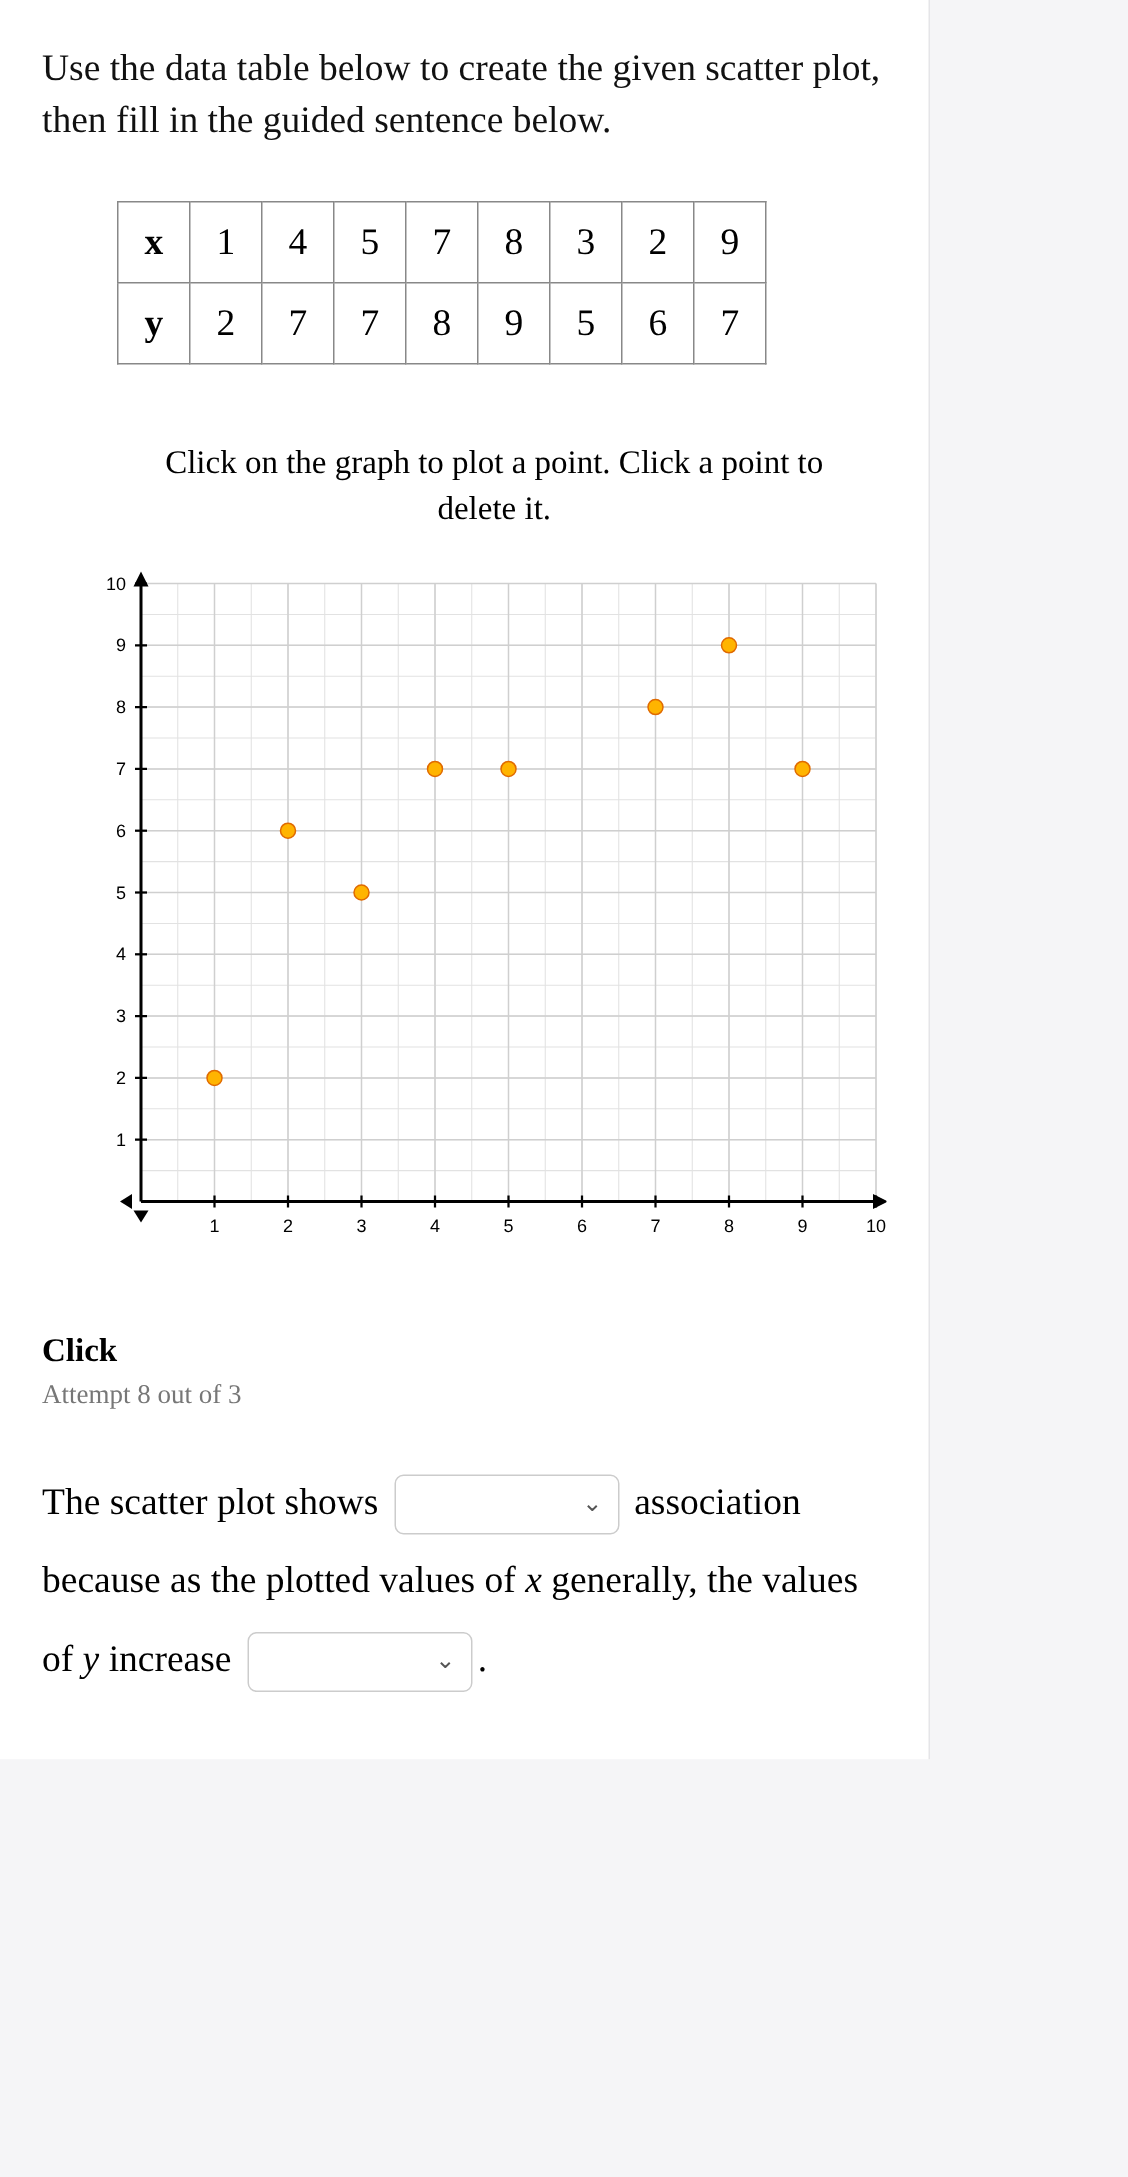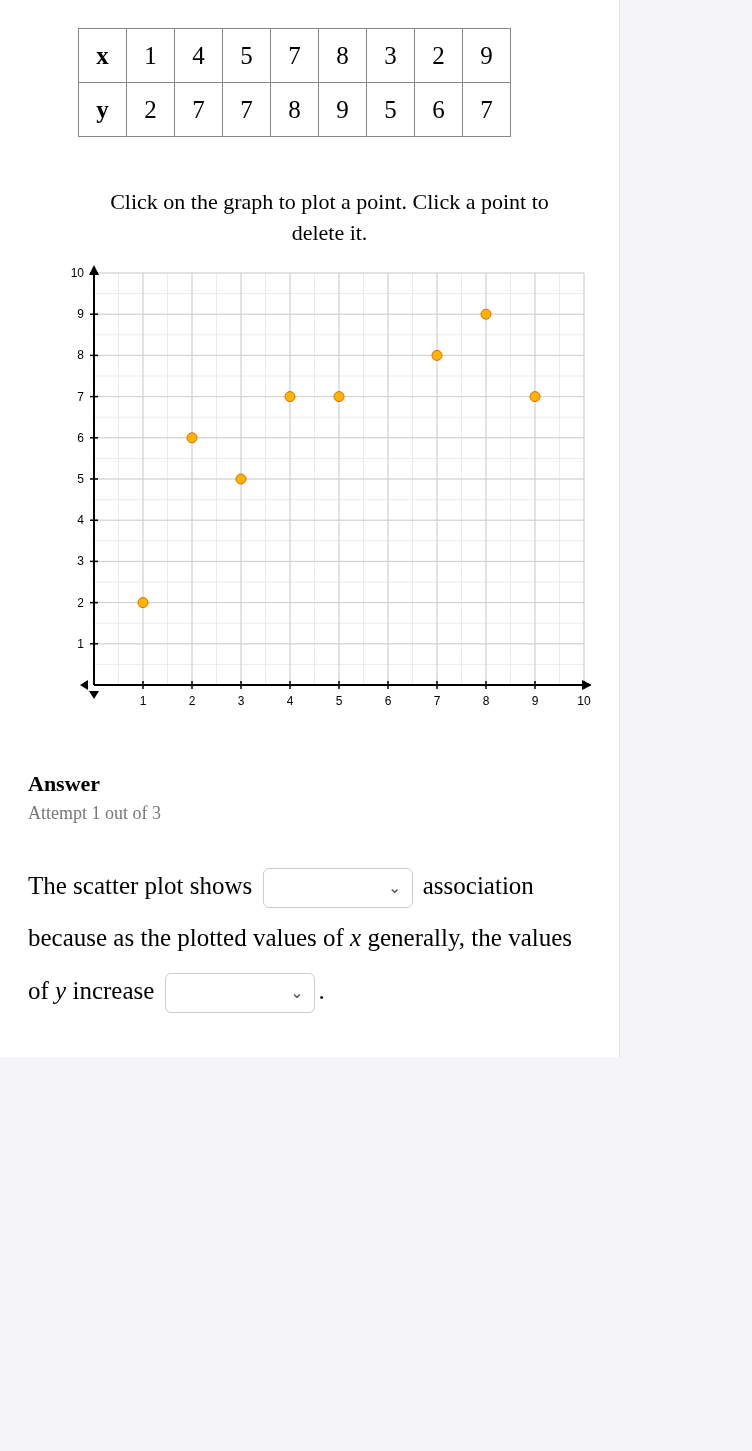--- a/index.html
+++ b/index.html
@@ -37,21 +37,21 @@
   .data-table .row-label {
     font-weight: bold;
   }
   .graph-block {
     margin: 0 0 50px 0;
   }
   .graph-instruction {
     font-size: 22px;
     line-height: 1.4;
     text-align: center;
-    margin: 0 0 12px 0;
+    margin: 0 0 22px 0;
     padding: 0 20px 0 60px;
   }
   .graph-wrap {
     display: flex;
     justify-content: flex-start;
     padding-left: 16px;
   }
   .answer-block {
     margin-top: 40px;
   }
@@ -91,20 +91,21 @@
   .chevron {
     font-size: 16px;
     color: #555;
   }
 </style>
 </head>
 <body>
 
 <div class="page">
 
+  <div class="question-text">Use the data table below to create the given scatter plot, then fill in the guided sentence below.</div>
 
   <table class="data-table">
     <tbody>
         <tr>
       <td class="row-label">x</td>
       <td>1</td>
       <td>4</td>
       <td>5</td>
       <td>7</td>
       <td>8</td>
@@ -246,22 +247,22 @@
           <circle cx="246" cy="135.60000000000002" r="5" fill="#ffb400" stroke="#e06a00" stroke-width="1"></circle>
           <circle cx="295" cy="135.60000000000002" r="5" fill="#ffb400" stroke="#e06a00" stroke-width="1"></circle>
           <circle cx="393" cy="94.39999999999998" r="5" fill="#ffb400" stroke="#e06a00" stroke-width="1"></circle>
           <circle cx="442" cy="53.19999999999999" r="5" fill="#ffb400" stroke="#e06a00" stroke-width="1"></circle>
           <circle cx="491" cy="135.60000000000002" r="5" fill="#ffb400" stroke="#e06a00" stroke-width="1"></circle>
         </svg>
     </div>
   </div>
 
   <div class="answer-block">
-    <div class="answer-heading">Answer</div>
-    <div class="attempt-info">Attempt 1 out of 3</div>
+    <div class="answer-heading">Click</div>
+    <div class="attempt-info">Attempt 8 out of 3</div>
 
     <div class="sentence">
       <span>The scatter plot shows</span>
       <span class="select-box wide">
         <span class="chevron">⌄</span>
       </span>
       <span>association because as the plotted values of </span><span class="math-var">x</span><span> generally, the values of </span><span class="math-var">y</span>
       <span> increase</span>
       <span class="select-box narrow">
         <span class="chevron">⌄</span>

